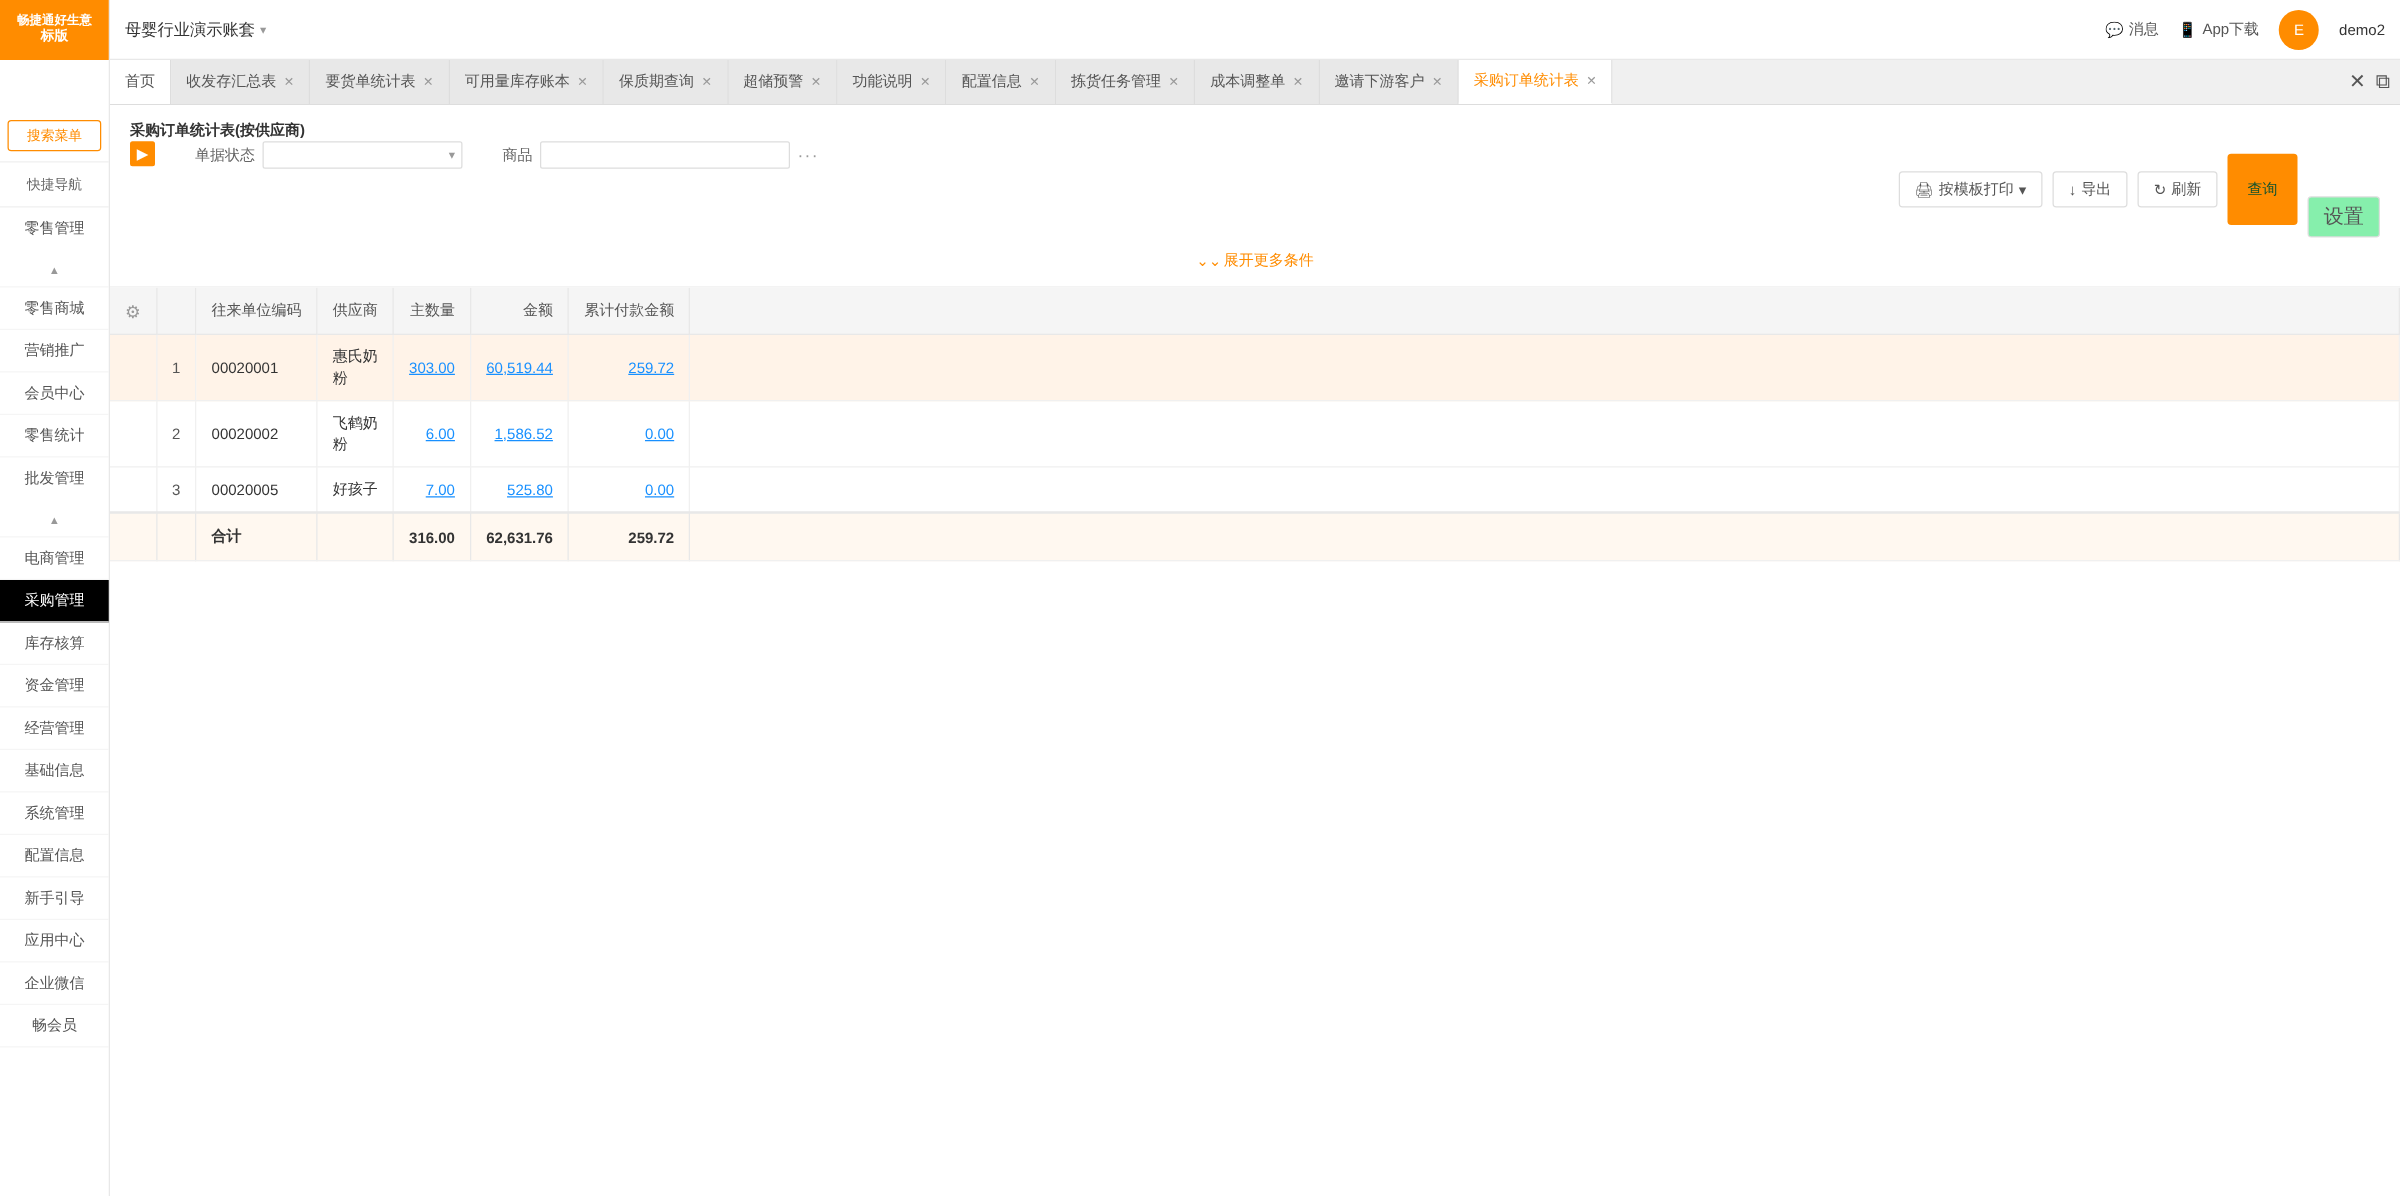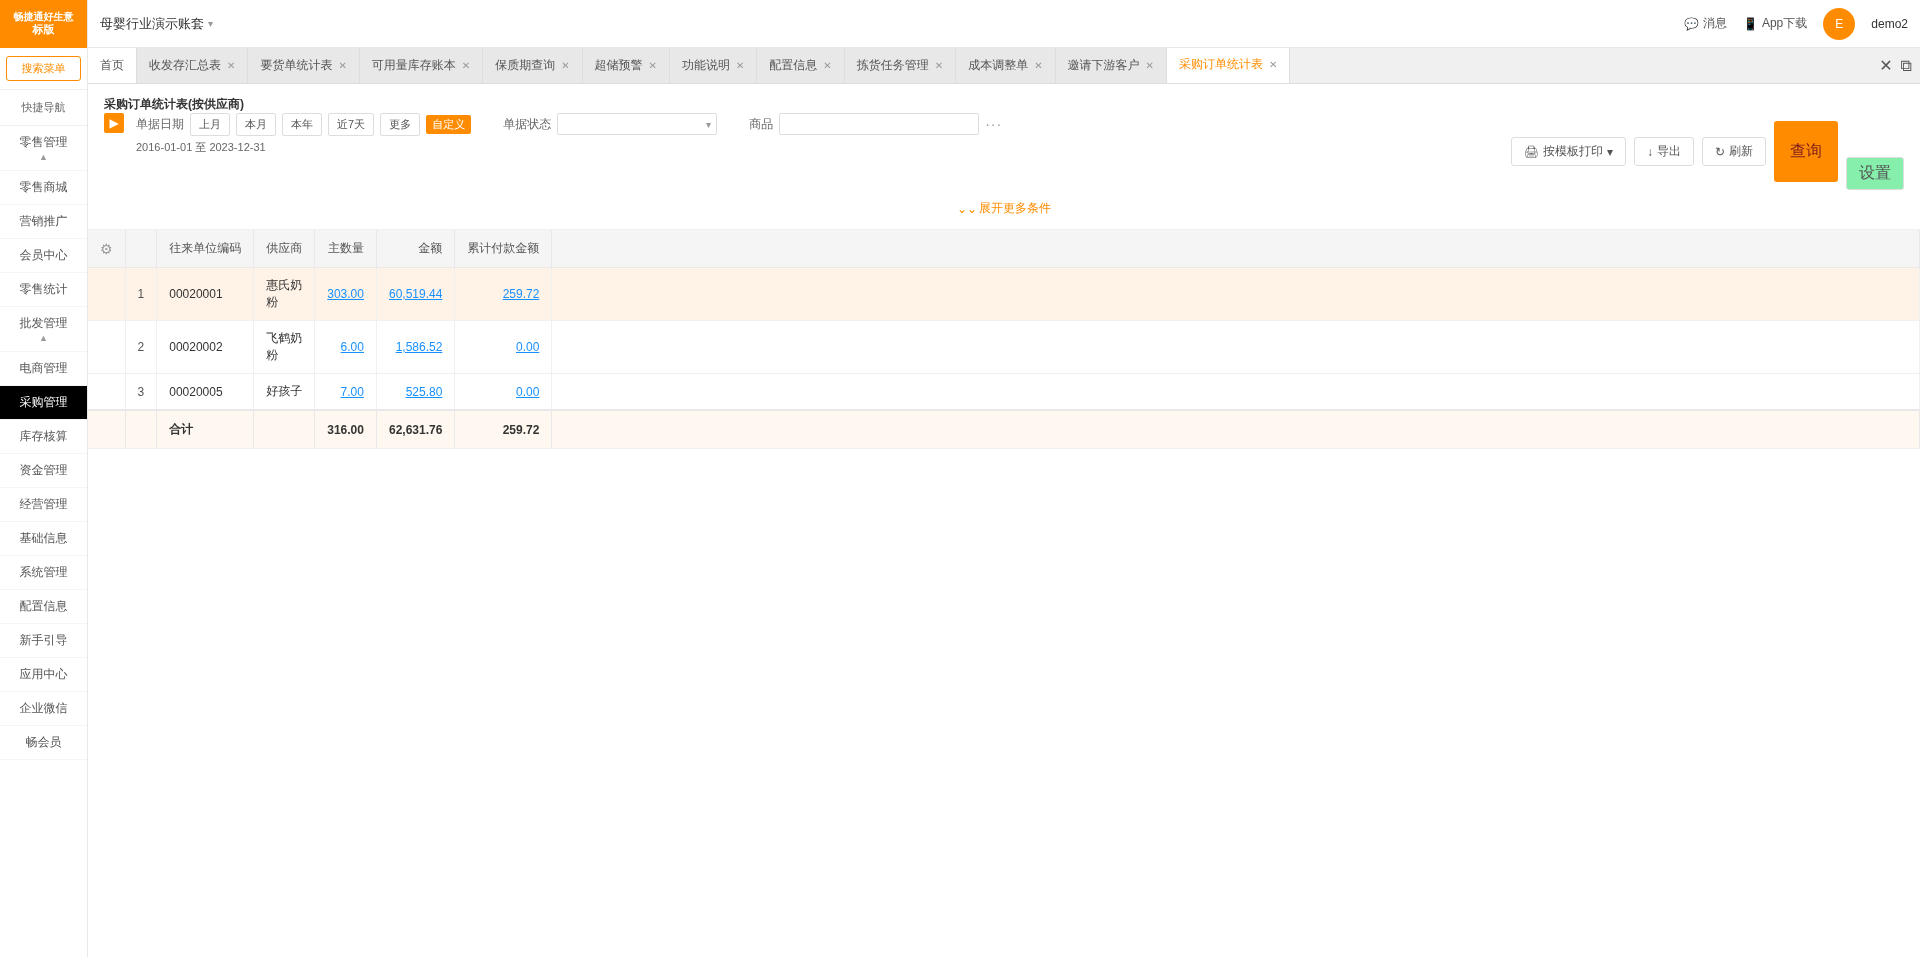--- a/index.html
+++ b/index.html
@@ -3,24 +3,24 @@
   <meta charset="utf-8">
   <style>
     * { margin: 0; padding: 0; box-sizing: border-box; }
     body { font-family: 'Microsoft YaHei', Arial, sans-serif; font-size: 12px; background: #f5f5f5; width: 1920px; height: 957px; overflow: hidden; display: flex; }
 
     
     .sidebar { width: 88px; background: #fff; display: flex; flex-direction: column; border-right: 1px solid #e8e8e8; flex-shrink: 0; }
     .sidebar-logo { height: 48px; background: #ff8c00; display: flex; align-items: center; justify-content: center; color: #fff; font-size: 11px; font-weight: bold; flex-shrink: 0; }
     .sidebar-logo-text { text-align: center; line-height: 1.2; }
     .sidebar-search { padding: 8px 6px; border-bottom: 1px solid #f0f0f0; }
-    .sidebar-search-btn { width: 100%; background: none; border: 1px solid #ff8c00; color: #ff8c00; border-radius: 3px; padding: 4px 0; cursor: pointer; font-size: 11px; }
+    .sidebar-search-btn { width: 100%; background: none; border: 1px solid #ff8c00; color: #ff8c00; border-radius: 3px; padding: 4px 0; cursor: pointer; font-size: 11px; margin-top: 40px; }
     .sidebar-nav-btn { padding: 6px; text-align: center; border-bottom: 1px solid #f0f0f0; }
     .sidebar-nav-btn-inner { width: 100%; background: none; border: none; color: #666; cursor: pointer; font-size: 11px; padding: 4px 0; }
-    .sidebar-item { padding: 8px 4px; text-align: right; cursor: pointer; color: #555; font-size: 12px; border-bottom: 1px solid #f5f5f5; display: flex; flex-direction: column; align-items: center; gap: 1px; }
+    .sidebar-item { padding: 8px 4px; text-align: right; cursor: pointer; color: #555; font-size: 12px; border-bottom: 1px solid #f5f5f5; display: flex; flex-direction: column; align-items: center; gap: 20px; }
     .sidebar-item.active { background: #000000; color: #fff; }
     .sidebar-arrow { font-size: 9px; color: #999; }
 
     
     .main { flex: 1; display: flex; flex-direction: column; overflow: hidden; }
 
     
     .topbar { height: 48px; background: #fff; display: flex; align-items: center; padding: 0 12px; border-bottom: 1px solid #e8e8e8; flex-shrink: 0; gap: 20px; }
     .topbar-title { color: #333; font-size: 13px; flex: 1; display: flex; align-items: center; gap: 4px; }
     .topbar-dropdown { color: #999; font-size: 10px; }
@@ -46,21 +46,21 @@
     .filter-date-range { color: #666; font-size: 11px; }
     .filter-select { border: 1px solid #ddd; border-radius: 2px; padding: 3px 24px 3px 8px; background: #fff; cursor: pointer; font-size: 12px; color: #333; appearance: none; min-width: 120px; position: relative; }
     .select-wrapper { position: relative; display: inline-block; }
     .select-wrapper::after { content: '▾'; position: absolute; right: 6px; top: 50%; transform: translateY(-50%); color: #999; pointer-events: none; font-size: 10px; }
     .filter-input { border: 1px solid #ddd; border-radius: 2px; padding: 3px 8px; font-size: 12px; color: #333; min-width: 200px; }
     .filter-more-btn { color: #ff8c00; background: none; border: none; cursor: pointer; font-size: 12px; display: flex; align-items: center; gap: 2px; }
     .filter-more-row { display: flex; align-items: center; justify-content: center; padding: 4px 0; }
     .page-header-wrapper { position: relative; background: #fff; padding: 12px 16px 8px; border-bottom: 1px solid #f0f0f0; flex-shrink: 0; }
 
     
-    .btn-primary { background: #ff8c00; color: #7f1d1d; border: none; border-radius: 3px; padding: 20px 16px; cursor: pointer; font-size: 16px; }
+    .btn-primary { background: #ff8c00; color: #14532d; border: none; border-radius: 3px; padding: 20px 16px; cursor: pointer; font-size: 12px; }
     .btn-default { background: #fff; color: #555; border: 1px solid #ddd; border-radius: 3px; padding: 5px 12px; cursor: pointer; font-size: 12px; display: flex; align-items: center; gap: 4px; }
     .btn-settings { background: #86efac; color: #555; border: 1px solid #ddd; border-radius: 3px; padding: 5px 12px; cursor: pointer; font-size: 16px; margin-top: 44px; }
 
     
     .table-area { flex: 1; overflow: auto; padding: 0; background: #fff; margin: 0; }
     .data-table { width: 100%; border-collapse: collapse; }
     .data-table th { background: #f5f5f5; color: #555; font-weight: normal; padding: 10px 12px; text-align: left; border-bottom: 1px solid #e8e8e8; border-right: 1px solid #e8e8e8; font-size: 12px; white-space: nowrap; }
     .data-table td { padding: 9px 12px; border-bottom: 1px solid #f0f0f0; border-right: 1px solid #f0f0f0; font-size: 12px; color: #333; }
     .data-table td.number { color: #1890ff; text-decoration: underline; cursor: pointer; text-align: right; }
     .data-table td.idx { text-align: center; color: #555; }
@@ -229,34 +229,20 @@
     </div>
 
   <div class="content">
     <div class="page-header-wrapper">
       <div class="page-title">采购订单统计表(按供应商)</div>
 
       <div style="display:flex; align-items:flex-start; gap:12px; margin-bottom:6px;">
 
         <button class="expand-btn">▶</button>
 
-        <div style="display:flex; flex-direction:column; gap:4px;">
-          <div style="display:flex; align-items:center; gap:6px;">
-            <span class="filter-label">单据日期</span>
-            <button class="filter-date-btn">上月</button>
-            <button class="filter-date-btn">本月</button>
-            <button class="filter-date-btn">本年</button>
-            <button class="filter-date-btn">近7天</button>
-            <button class="filter-date-btn">更多</button>
-            <span class="filter-custom-badge">自定义</span>
-          </div>
-          <div>
-            <span class="filter-date-range">2016-01-01 至 2023-12-31</span>
-          </div>
-        </div>
 
         <div style="display:flex; align-items:center; gap:6px; margin-left:20px;">
           <span class="filter-label">单据状态</span>
           <div class="select-wrapper">
             <select class="filter-select" style="min-width:160px;">
               <option value=""></option>
             </select>
           </div>
         </div>
 

